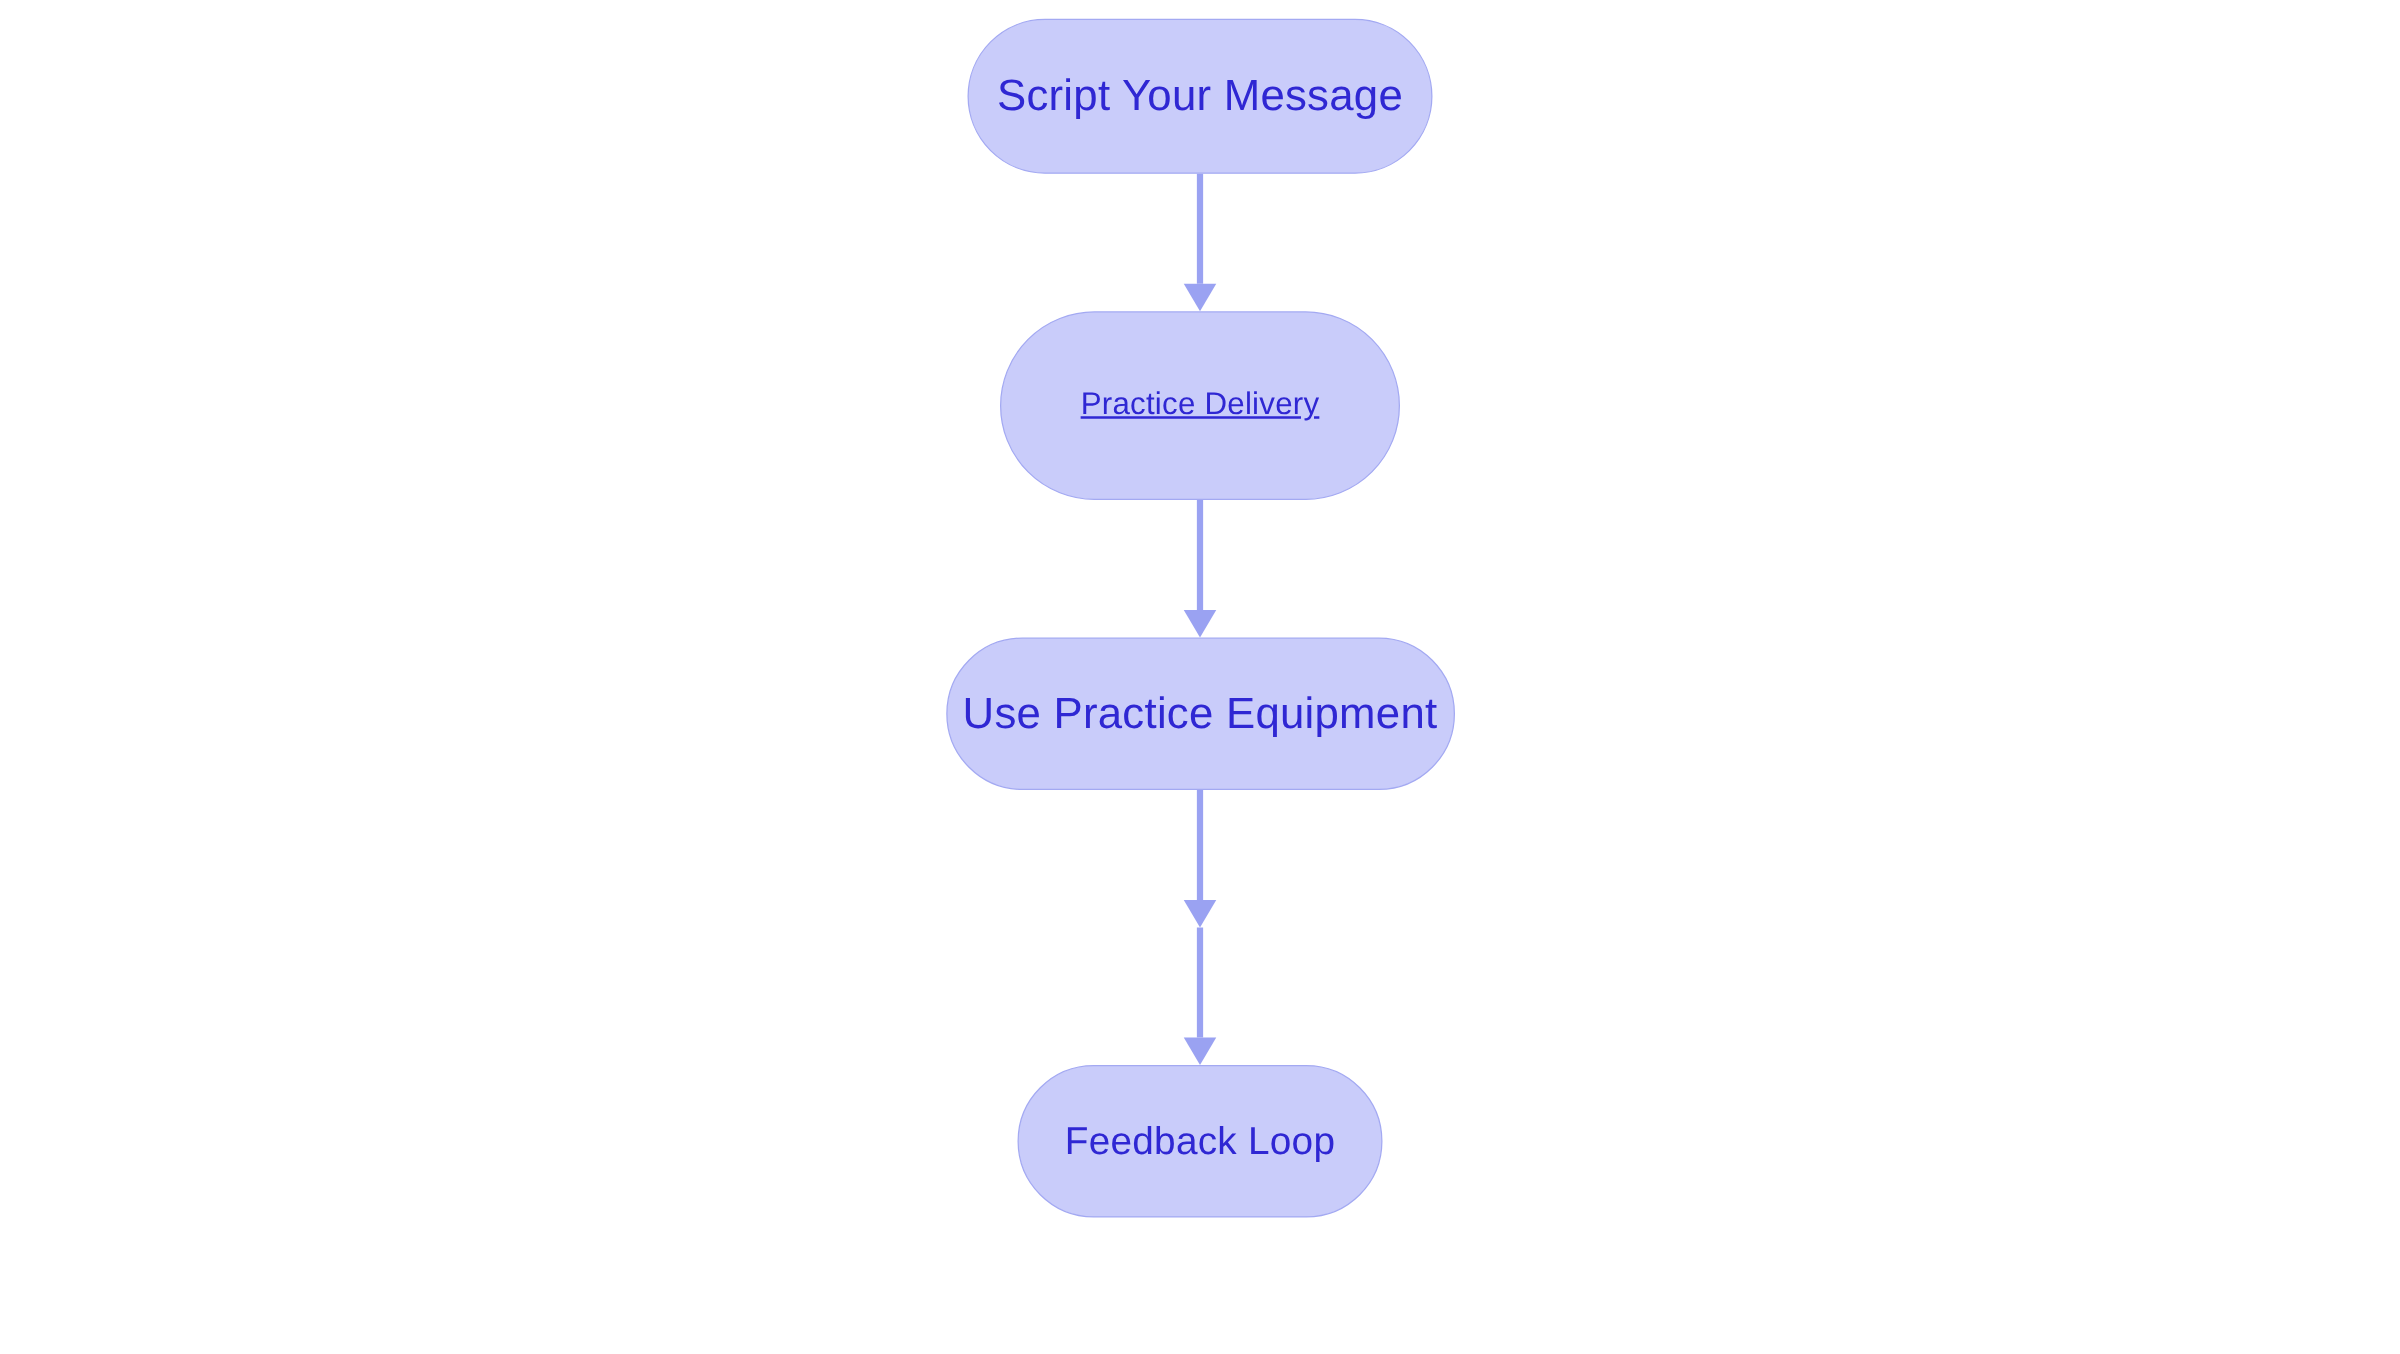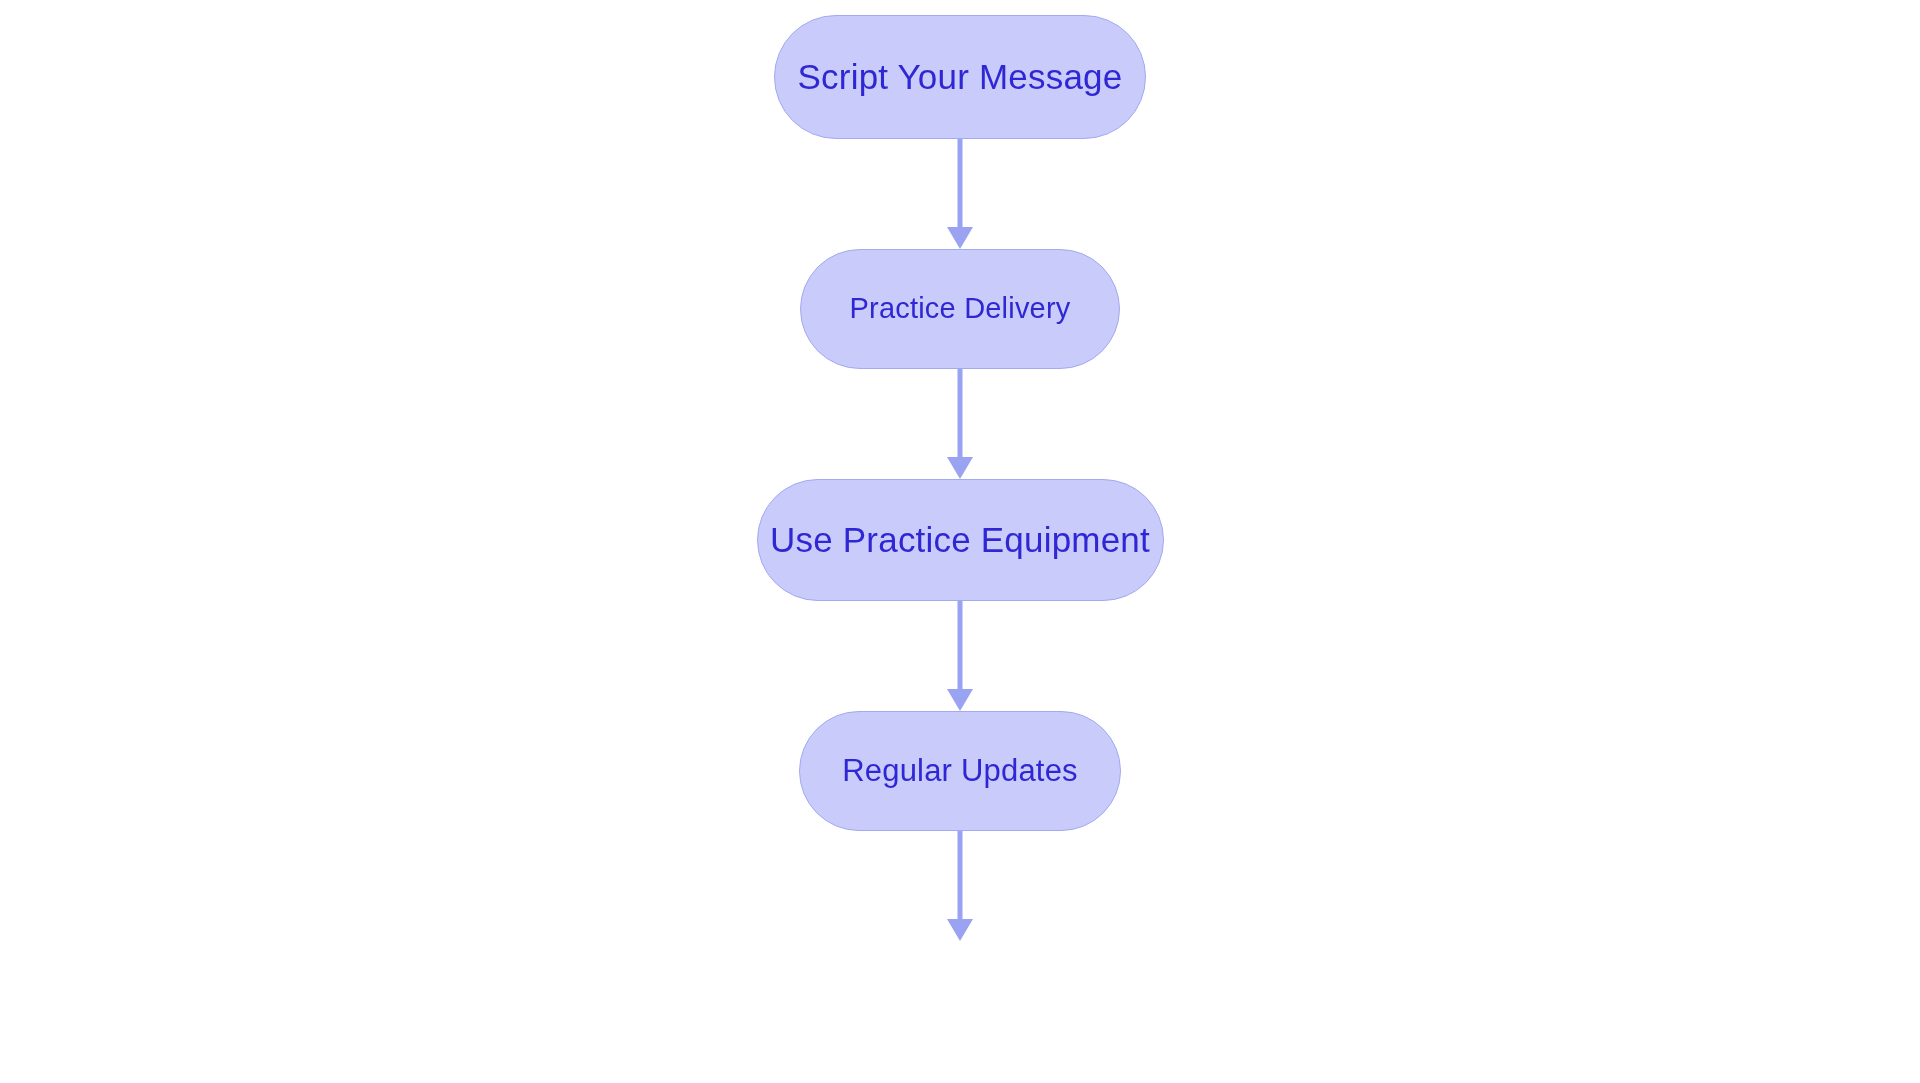--- a/index.html
+++ b/index.html
@@ -49,21 +49,21 @@
   }
 
   .flow-node .node-label {
     display: block;
     line-height: 1;
     padding-bottom: 2px;
   }
 
   
   #node-1 { width: 372px; height: 124px; font-size: 35px; margin-top: 15px; }
-  #node-2 { width: 320px; height: 120px; font-size: 29px; }
+  #node-2 { width: 320px; height: 151px; font-size: 25px; text-decoration: underline; }
   #node-3 { width: 407px; height: 122px; font-size: 35px; }
   #node-4 { width: 322px; height: 120px; font-size: 31px; }
   #node-5 { width: 292px; height: 122px; font-size: 31px; }
 
   .flow-connector {
     position: relative;
     width: 14px;
     display: flex;
     align-items: flex-start;
     justify-content: center;
@@ -131,24 +131,24 @@
 
     <div class="flow-node" id="node-3">
       <span class="node-label">Use Practice Equipment</span>
     </div>
 
     <div class="flow-connector" id="connector-3">
       <span class="conn-line"></span>
       <span class="conn-arrowhead"></span>
     </div>
 
-    <div class="flow-node" id="node-4">
-      <span class="node-label">Regular Updates</span>
-    </div>
 
     <div class="flow-connector" id="connector-4">
       <span class="conn-line"></span>
       <span class="conn-arrowhead"></span>
     </div>
 
+    <div class="flow-node" id="node-5">
+      <span class="node-label">Feedback Loop</span>
+    </div>
 
   </div>
 </div>
 
 </body></html>

